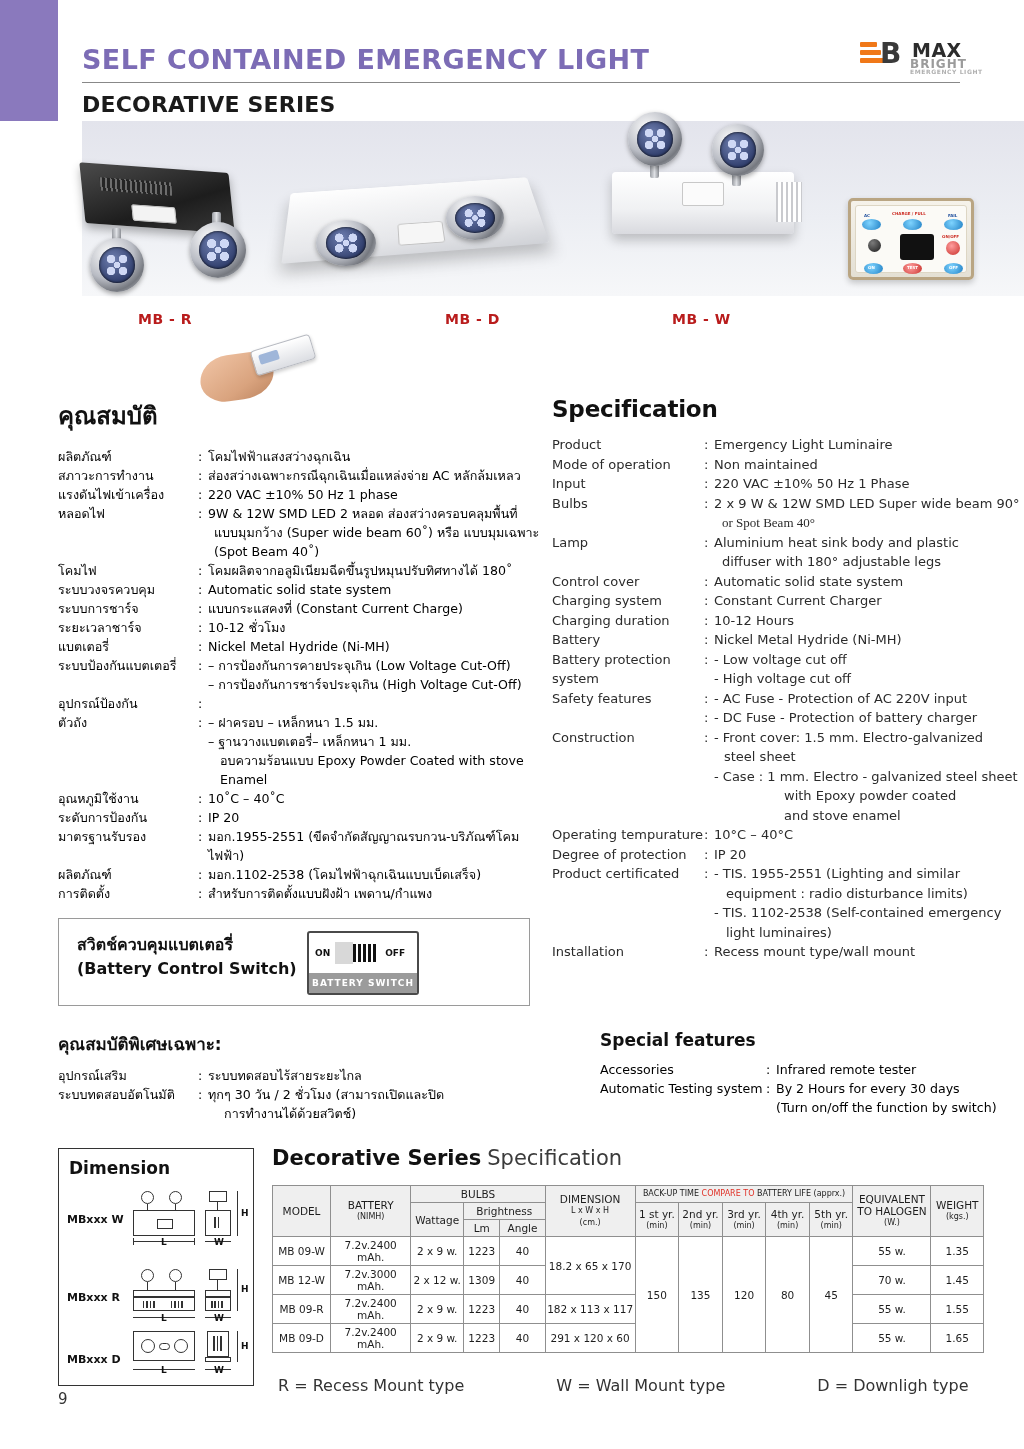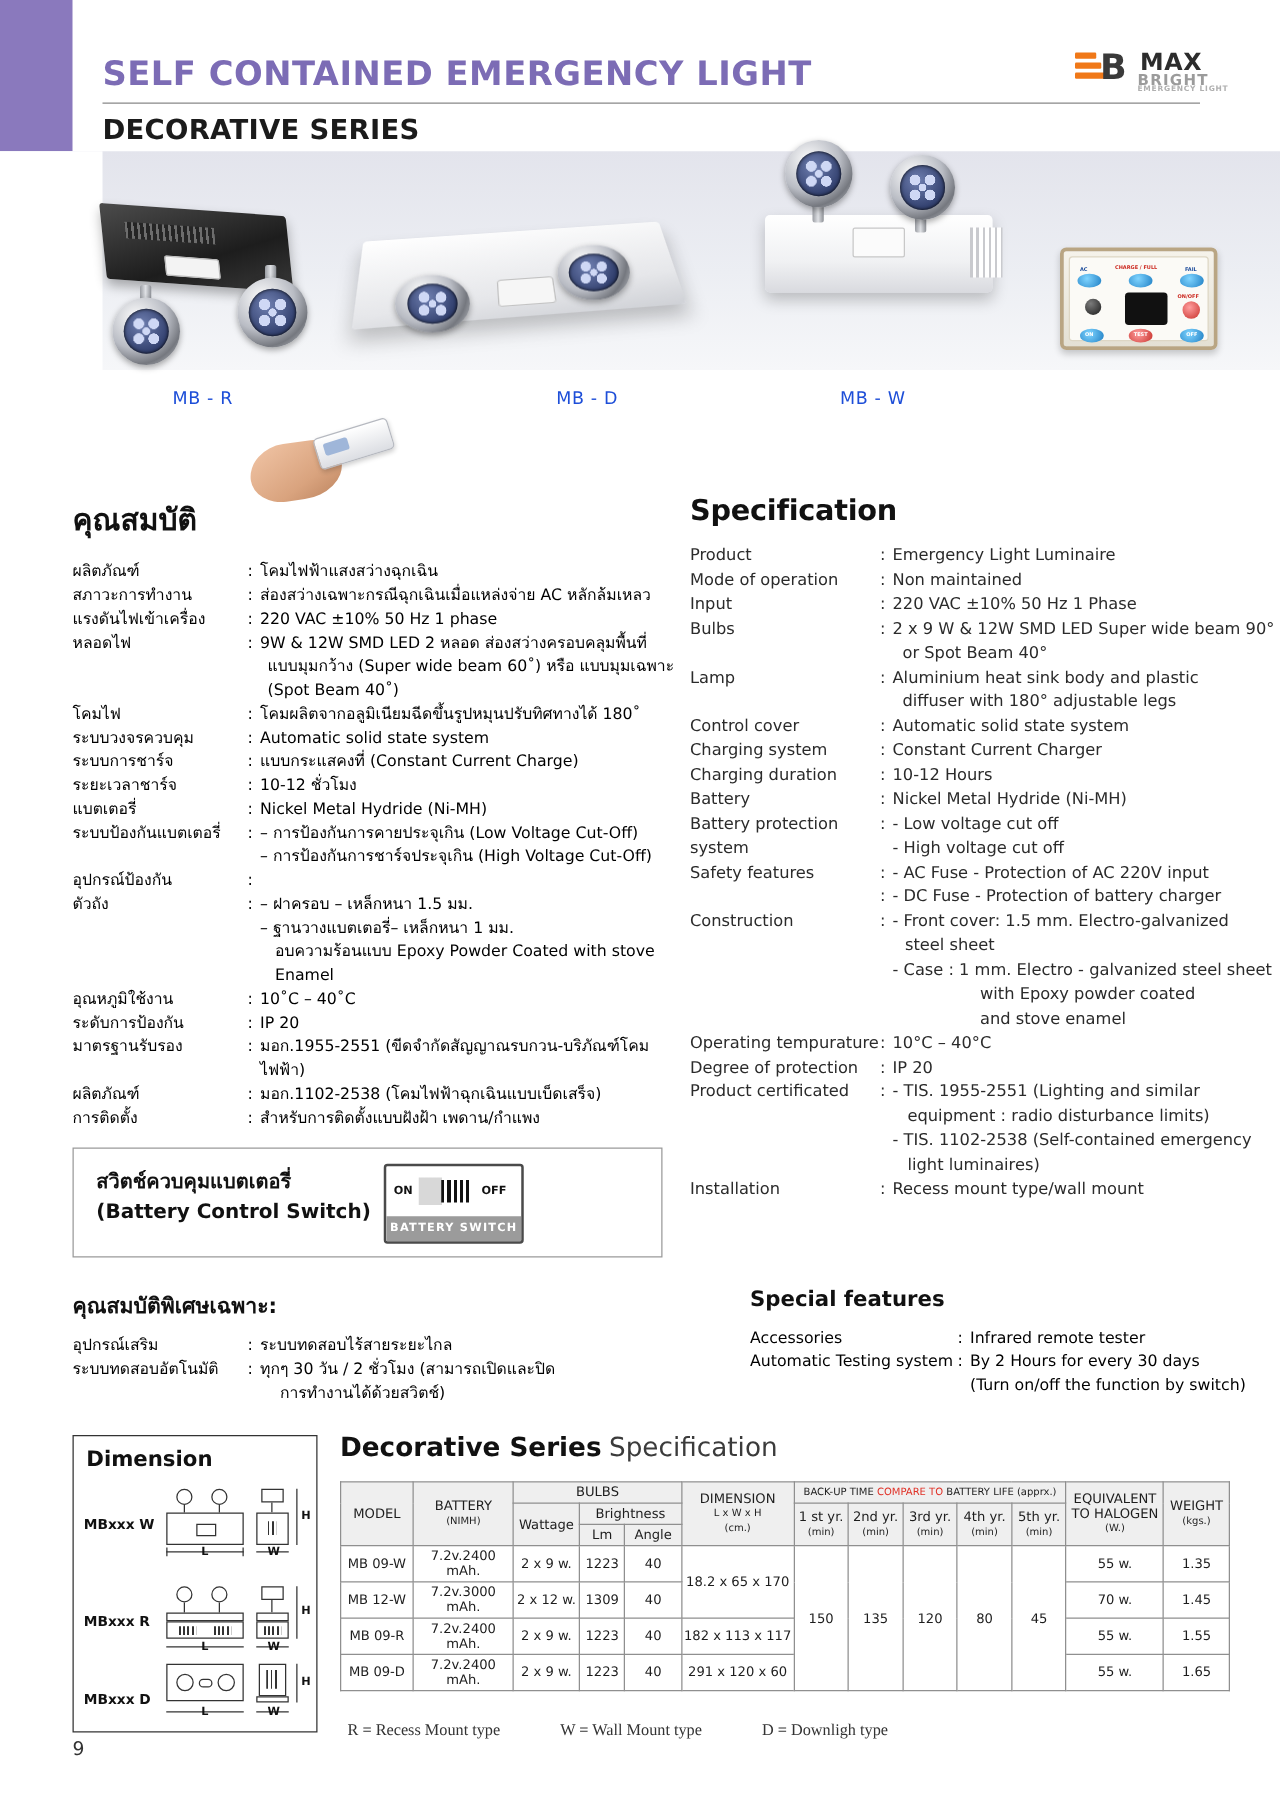--- a/index.html
+++ b/index.html
@@ -168,21 +168,21 @@
   }
   .pp-screen {
     position:absolute; left:44px; top:28px; width:34px; height:26px;
     background:#111; border-radius:3px;
   }
   .pp-txt { position:absolute; font-size:4px; font-weight:bold; color:#1f4e9c; }
   .pp-txt.r { color:#cc2b22; }
 
   
   .caption {
-    position: absolute; font-size: 14px; font-weight: normal; color: #1d4ed8;
+    position: absolute; font-size: 14px; font-weight: bold; color: #b91c1c;
     letter-spacing: 0.5px;
   }
   .cap-r { left: 138px; top: 311px; }
   .cap-d { left: 445px; top: 311px; }
   .cap-w { left: 672px; top: 311px; }
 
   
   .hand-photo { position:absolute; left: 200px; top: 340px; width: 120px; height: 62px; }
   .hand-shape {
     position:absolute; left:0; top:14px; width: 74px; height: 46px;
@@ -300,21 +300,21 @@
     line-height: 12px; font-weight: normal;
   }
   table.spec thead th { background: #efefef; font-size: 10.5px; }
   table.spec thead th.small { font-size: 8px; }
   table.spec thead th .sub { font-size: 8px; display:block; }
   .red { color: #e03127; }
   table.spec tbody td { height: 28px; font-size: 10.5px; background:#fff; }
 
   .tbl-legend {
     position: absolute; left: 278px; top: 1376px; width: 700px;
-    font-size: 13px; color: #333; display:flex; gap: 48px; font-family: Liberation Serif, serif;
+    font-size: 16px; color: #333; display:flex; gap: 92px;
   }
 
   .page-no {
     position: absolute; left: 58px; top: 1390px; font-size: 15px; color: #333;
   }
 </style>
 </head>
 <body>
 
 <div class="page">
@@ -561,21 +561,21 @@
           <div class="val">220 VAC ±10% 50 Hz 1 Phase</div>
         </div>
         <div class="spec-row">
           <div class="lbl">Bulbs</div>
           <div class="colon">:</div>
           <div class="val">2 x 9 W &amp; 12W SMD LED Super wide beam 90°</div>
         </div>
         <div class="spec-row">
           <div class="lbl"></div>
           <div class="colon"></div>
-          <div class="val" style="padding-left: 8px;">or Spot Beam 40°</div>
+          <div class="val" style="padding-left: 8px; font-family: Liberation Serif, serif;">or Spot Beam 40°</div>
         </div>
         <div class="spec-row">
           <div class="lbl">Lamp</div>
           <div class="colon">:</div>
           <div class="val">Aluminium heat sink body and plastic</div>
         </div>
         <div class="spec-row">
           <div class="lbl"></div>
           <div class="colon"></div>
           <div class="val" style="padding-left: 8px;">diffuser with 180° adjustable legs</div>

